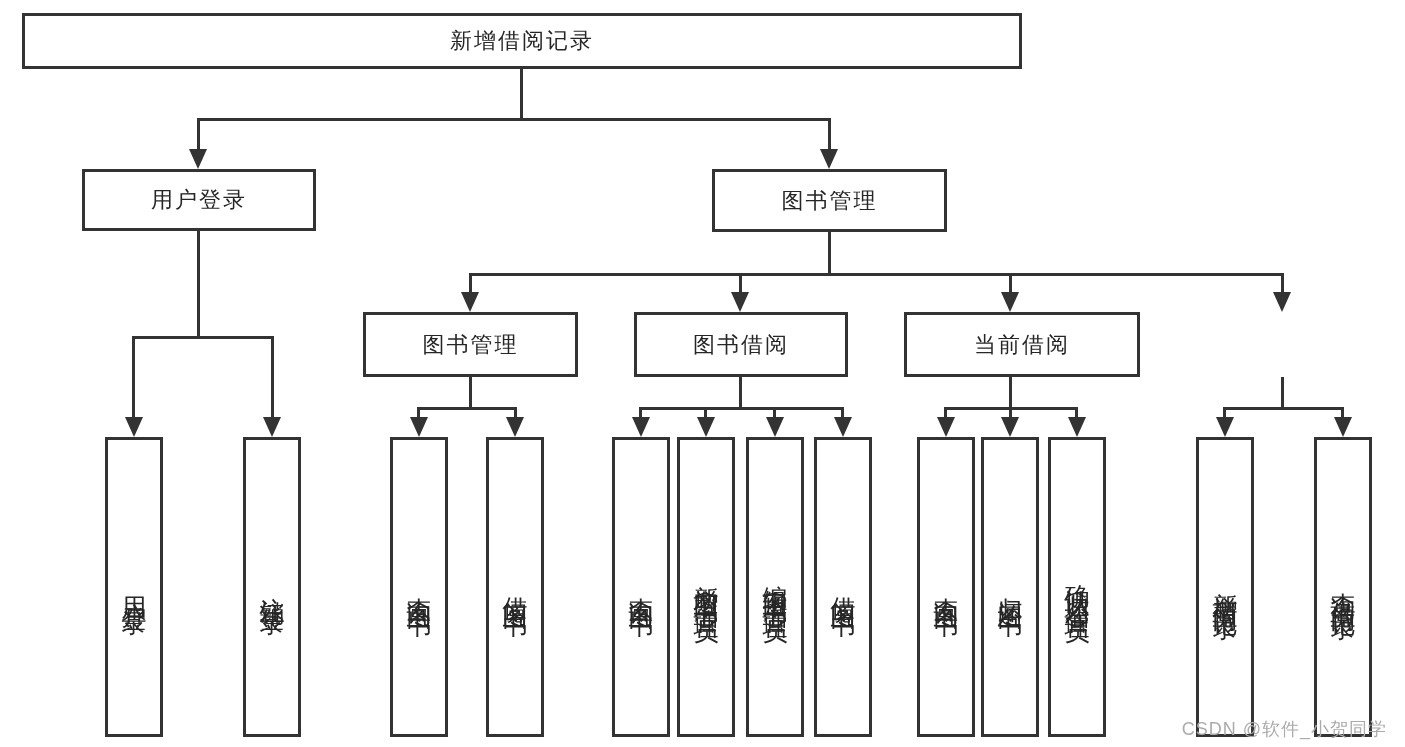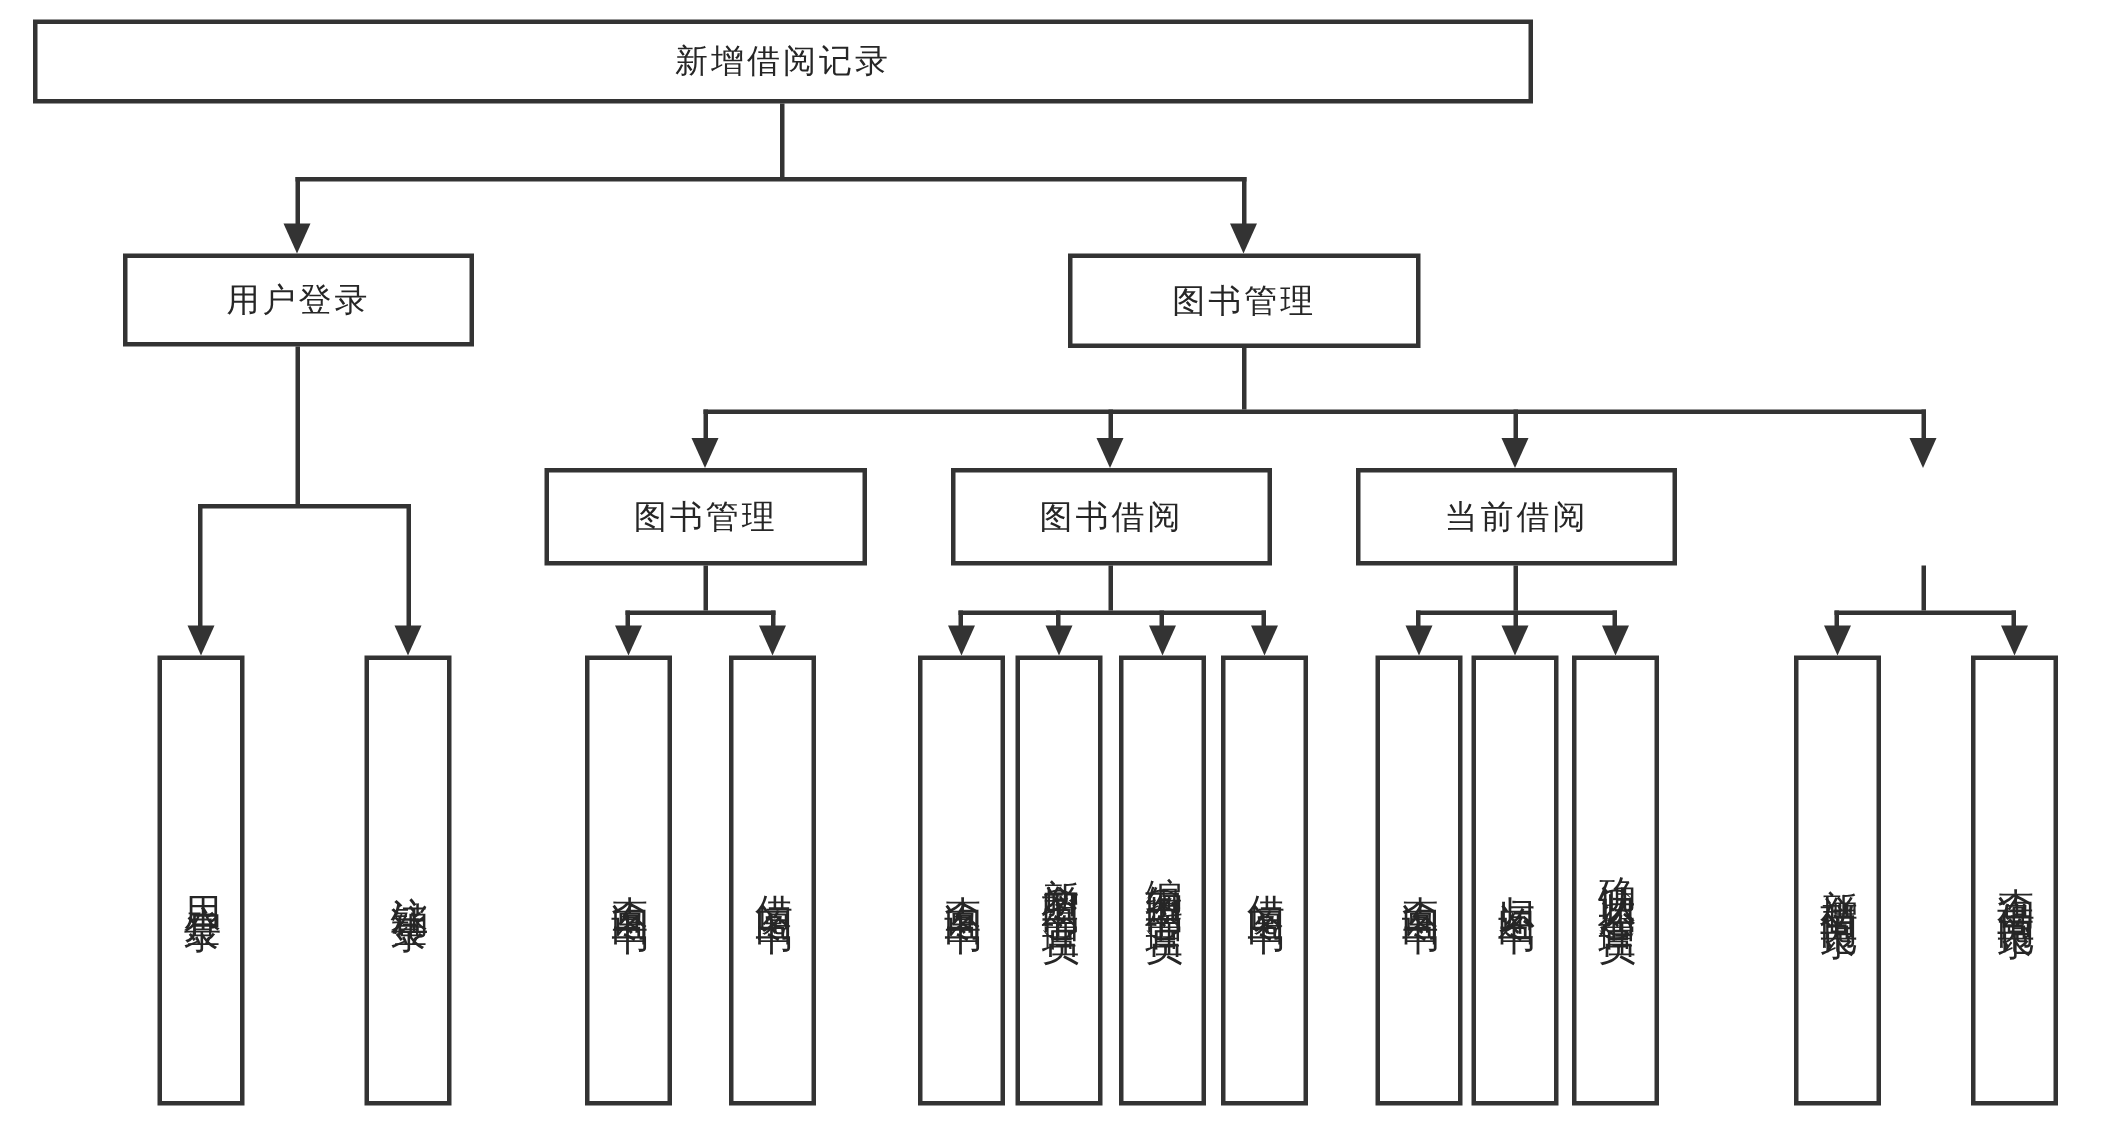--- a/index.html
+++ b/index.html
@@ -98,21 +98,21 @@
   </div>
 
   <div class="box" style="left:363px; top:312px; width:215px; height:65px;">
     <span>图书管理</span>
   </div>
 
   <div class="box" style="left:634px; top:312px; width:214px; height:65px;text-align:right;">
     <span>图书借阅</span>
   </div>
 
-  <div class="box" style="left:904px; top:312px; width:214px; height:65px;">
+  <div class="box" style="left:904px; top:312px; width:236px; height:65px;">
     <span>当前借阅</span>
   </div>
 
 
   <div class="vbox" style="left:105px;">
     <span>用户登录</span>
   </div>
   <div class="vbox" style="left:243px;">
     <span>注销登录</span>
   </div>
@@ -202,14 +202,15 @@
   <i class="vl" style="left:1075px; top:407px; height:11px;"></i>
   <i class="ah" style="left:1068px; top:417px;"></i>
 
   <i class="vl" style="left:1281px; top:377px; height:30px;"></i>
   <i class="hl" style="left:1223px; top:407px; width:121px;"></i>
   <i class="vl" style="left:1223px; top:407px; height:11px;"></i>
   <i class="ah" style="left:1216px; top:417px;"></i>
   <i class="vl" style="left:1341px; top:407px; height:11px;"></i>
   <i class="ah" style="left:1334px; top:417px;"></i>
 
+  <div class="watermark">CSDN @软件_小贺同学</div>
 
 </div>
 
 </body></html>

